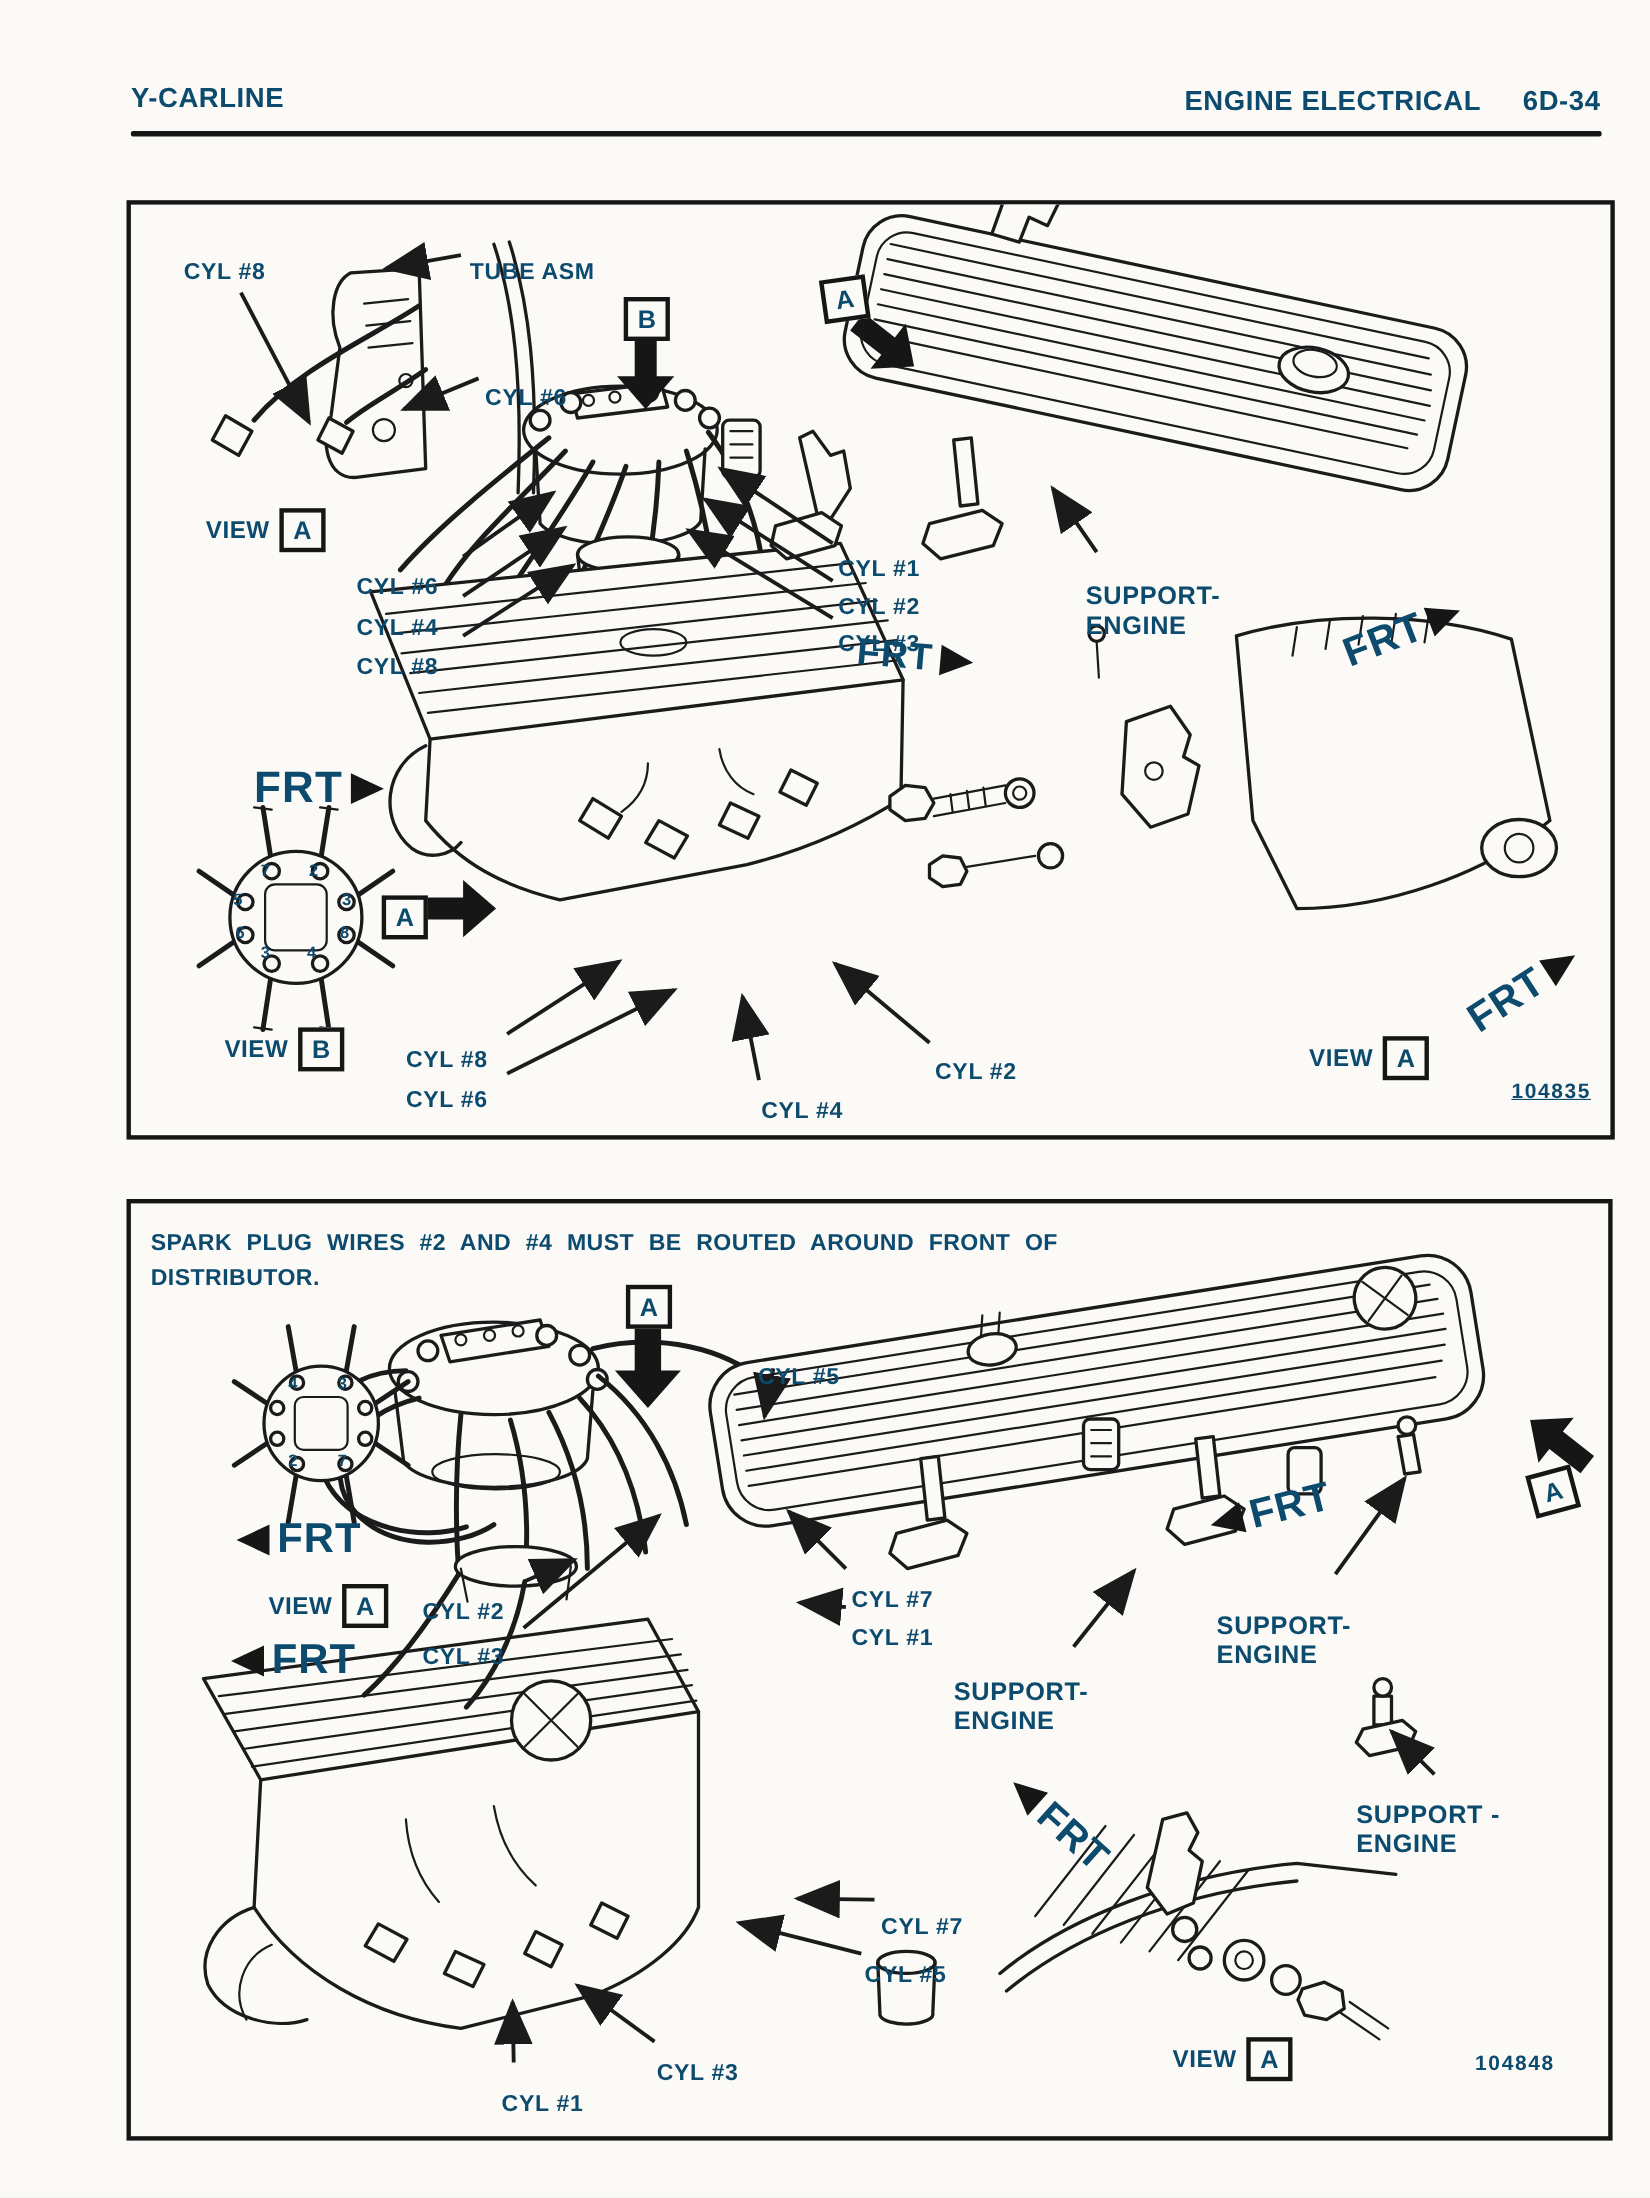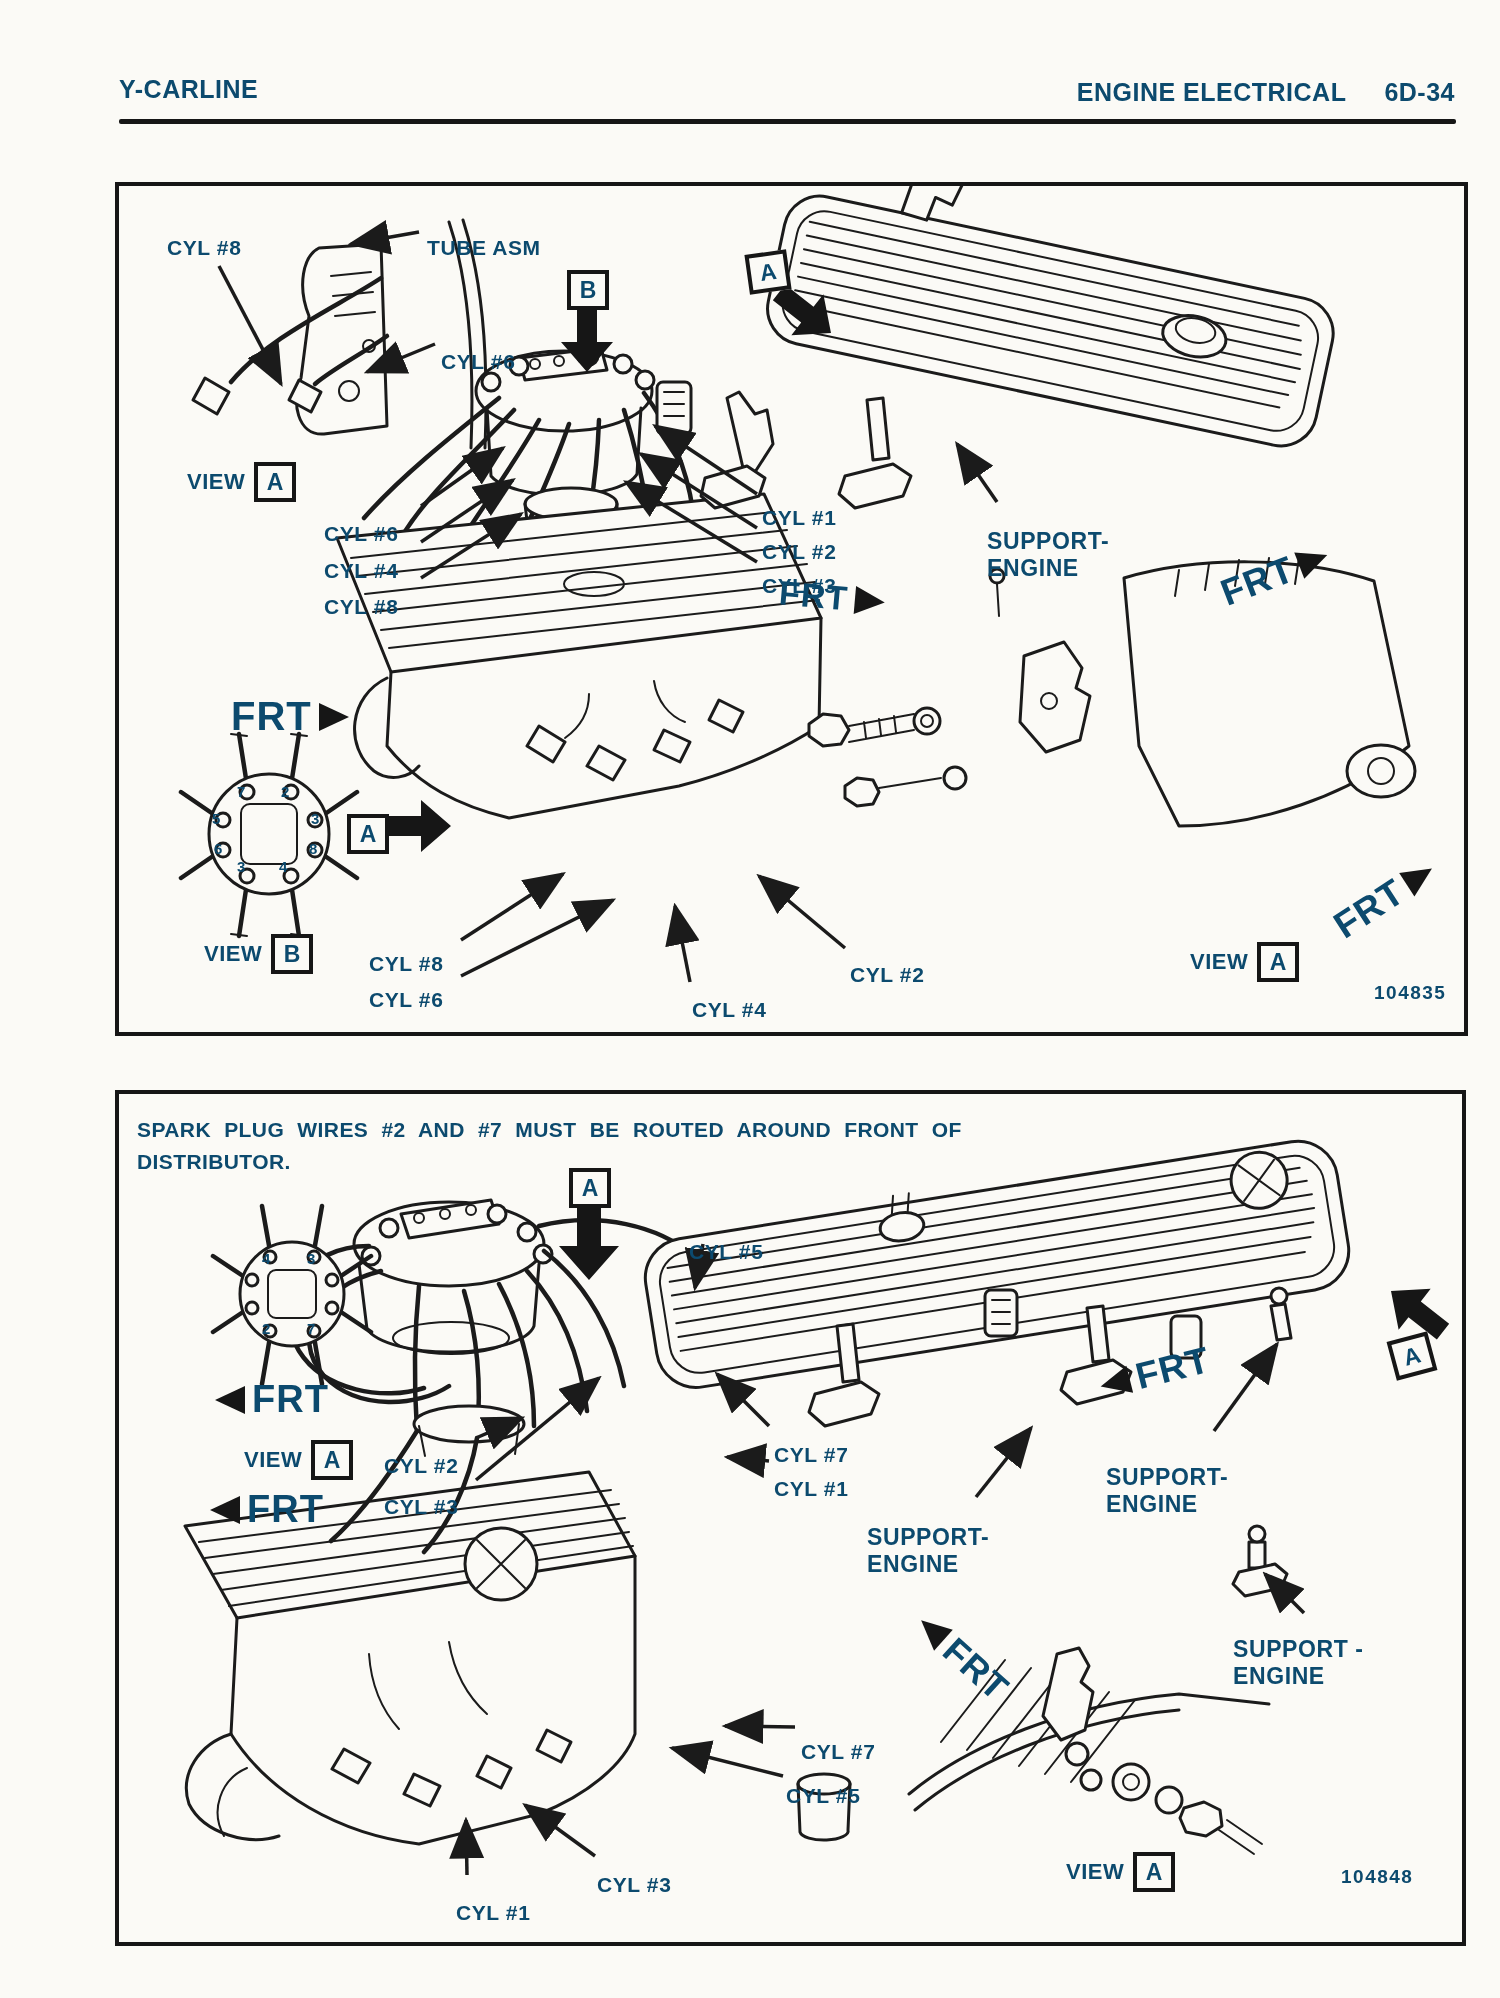--- a/index.html
+++ b/index.html
@@ -231,21 +231,21 @@
     <div class="viewrow" style="left:1071px;top:756px;">
       <span>VIEW</span>
       <span class="mbox">
           <span>A</span>
         </span>
     </div>
     <div class="frt" style="left:1210px;top:692px;transform:rotate(-33deg);">
       <span>FRT</span>
         <span class="tri-r"></span>
     </div>
-    <div class="pnum" style="left:1255px;top:796px;">104835</div>
+    <div class="pnum" style="left:1255px;top:796px;text-decoration:underline;">104835</div>
   </div>
 
 
   <div class="figbox" style="left:115px;top:1090px;width:1343px;height:848px;">
     <svg width="1343" height="848" viewBox="0 0 1343 848">
       <defs>
         <marker id="ah2" markerWidth="12" markerHeight="10" refX="11" refY="5" orient="auto">
           <path d="M0,0 L12,5 L0,10 Z" fill="#1b1b1b"></path>
         </marker>
       </defs>
@@ -352,21 +352,21 @@
       <path class="ld" marker-end="url(#ah2)" d="M650,367 L608,363"></path>
       <path class="ld" marker-end="url(#ah2)" d="M1095,337 L1158,250"></path>
       <path class="ld" marker-end="url(#ah2)" d="M857,403 L912,334"></path>
       <path class="ld" marker-end="url(#ah2)" d="M1185,519 L1146,480"></path>
       <path class="ld" marker-end="url(#ah2)" d="M676,633 L606,632"></path>
       <path class="ld" marker-end="url(#ah2)" d="M664,682 L553,654"></path>
       <path class="ld" marker-end="url(#ah2)" d="M476,762 L406,711"></path>
       <path class="ld" marker-end="url(#ah2)" d="M348,781 L347,726"></path>
     </svg>
 
-    <div class="note" style="left:18px;top:20px;width:915px;">SPARK PLUG WIRES #2 AND #7 MUST BE ROUTED AROUND FRONT OF DISTRIBUTOR.</div>
+    <div class="note" style="left:18px;top:20px;width:915px;">SPARK PLUG WIRES #2 AND #4 MUST BE ROUTED AROUND FRONT OF DISTRIBUTOR.</div>
     <div class="mbox" style="left:450px;top:74px;">
         <span>A</span>
       </div>
     <div class="lbl" style="left:570px;top:122px;">CYL #5</div>
 
     <div class="frt" style="left:96px;top:284px;font-size:38px;">
       <span class="tri-l"></span>
         <span>FRT</span>
     </div>
     <div class="viewrow" style="left:125px;top:346px;">

